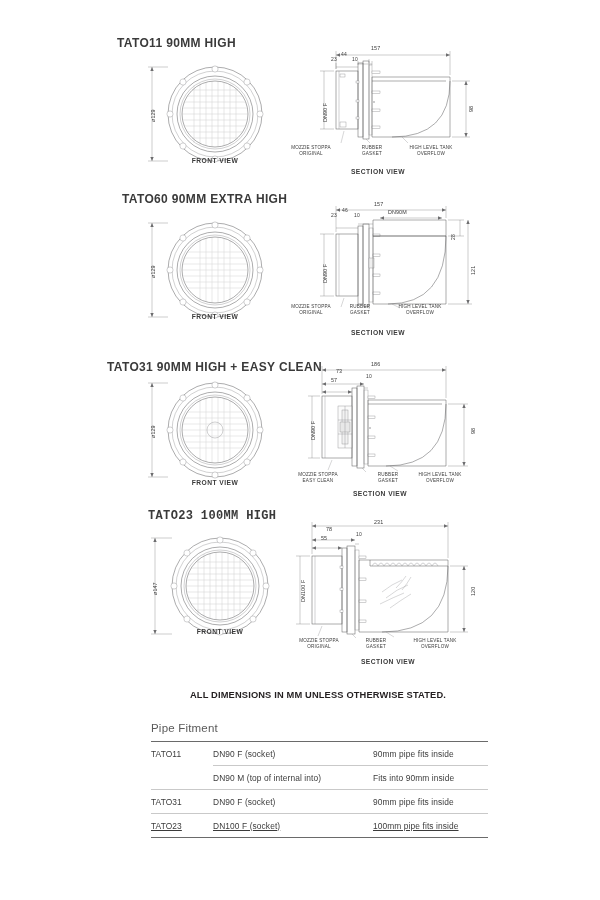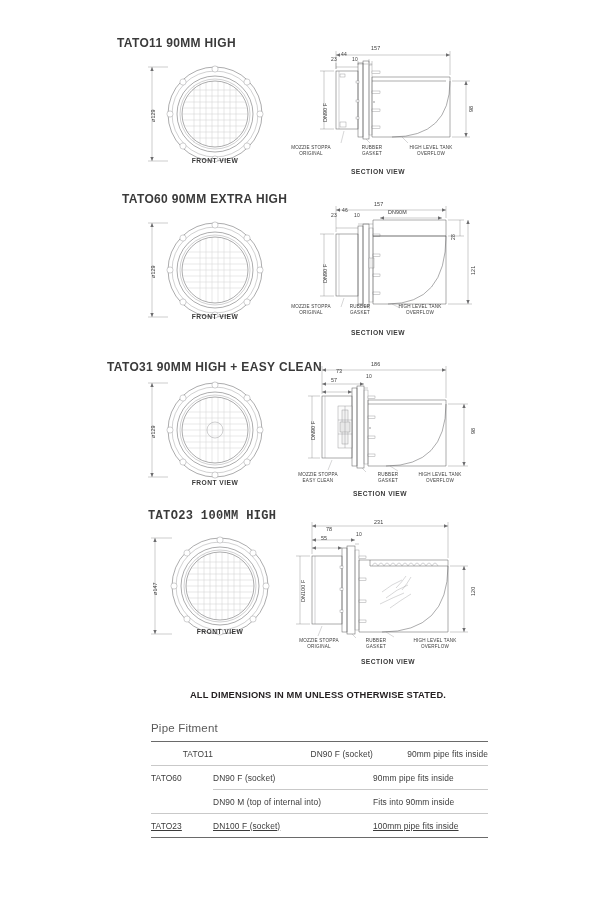--- a/index.html
+++ b/index.html
@@ -85,21 +85,21 @@
     font-size: 8.4px;
     color: #3c3c3c;
   }
   table.fitment td {
     padding: 6.5px 0 6.5px 0;
     border-top: 0.8px solid #c9c9c9;
     vertical-align: middle;
     letter-spacing: 0.1px;
     font-weight: 400;
   }
-  table.fitment tr:first-child td { border-top: 1.2px solid #6a6a6a; text-align: right; }
+  table.fitment tr:first-child td { border-top: 1.2px solid #6a6a6a; }
   table.fitment tr.last-row td { border-bottom: 1.2px solid #6a6a6a; text-decoration: underline; }
   td.c-model { width: 62px; }
   td.c-spec  { width: 160px; }
   td.c-fits  { width: 115px; }
   tr.sub td.c-model { border-top-color: transparent; }
 </style>
 </head>
 <body>
 
 <div class="page">
@@ -597,29 +597,29 @@
 
   <div class="tbl-wrap">
     <div class="tbl-title">Pipe Fitment</div>
     <table class="fitment">
       <tbody>
         <tr>
           <td class="c-model">TATO11</td>
           <td class="c-spec">DN90 F (socket)</td>
           <td class="c-fits">90mm pipe fits inside</td>
         </tr>
-        <tr>
-          <td class="c-model">TATO60</td>
-          <td class="c-spec">DN90 F (socket)</td>
-          <td class="c-fits">90mm pipe fits inside</td>
-        </tr>
         <tr class="sub">
           <td class="c-model"></td>
           <td class="c-spec">DN90 M (top of internal into)</td>
           <td class="c-fits">Fits into 90mm inside</td>
+        </tr>
+        <tr>
+          <td class="c-model">TATO31</td>
+          <td class="c-spec">DN90 F (socket)</td>
+          <td class="c-fits">90mm pipe fits inside</td>
         </tr>
         <tr class="last-row">
           <td class="c-model">TATO23</td>
           <td class="c-spec">DN100 F (socket)</td>
           <td class="c-fits">100mm pipe fits inside</td>
         </tr>
       </tbody>
     </table>
   </div>
 

